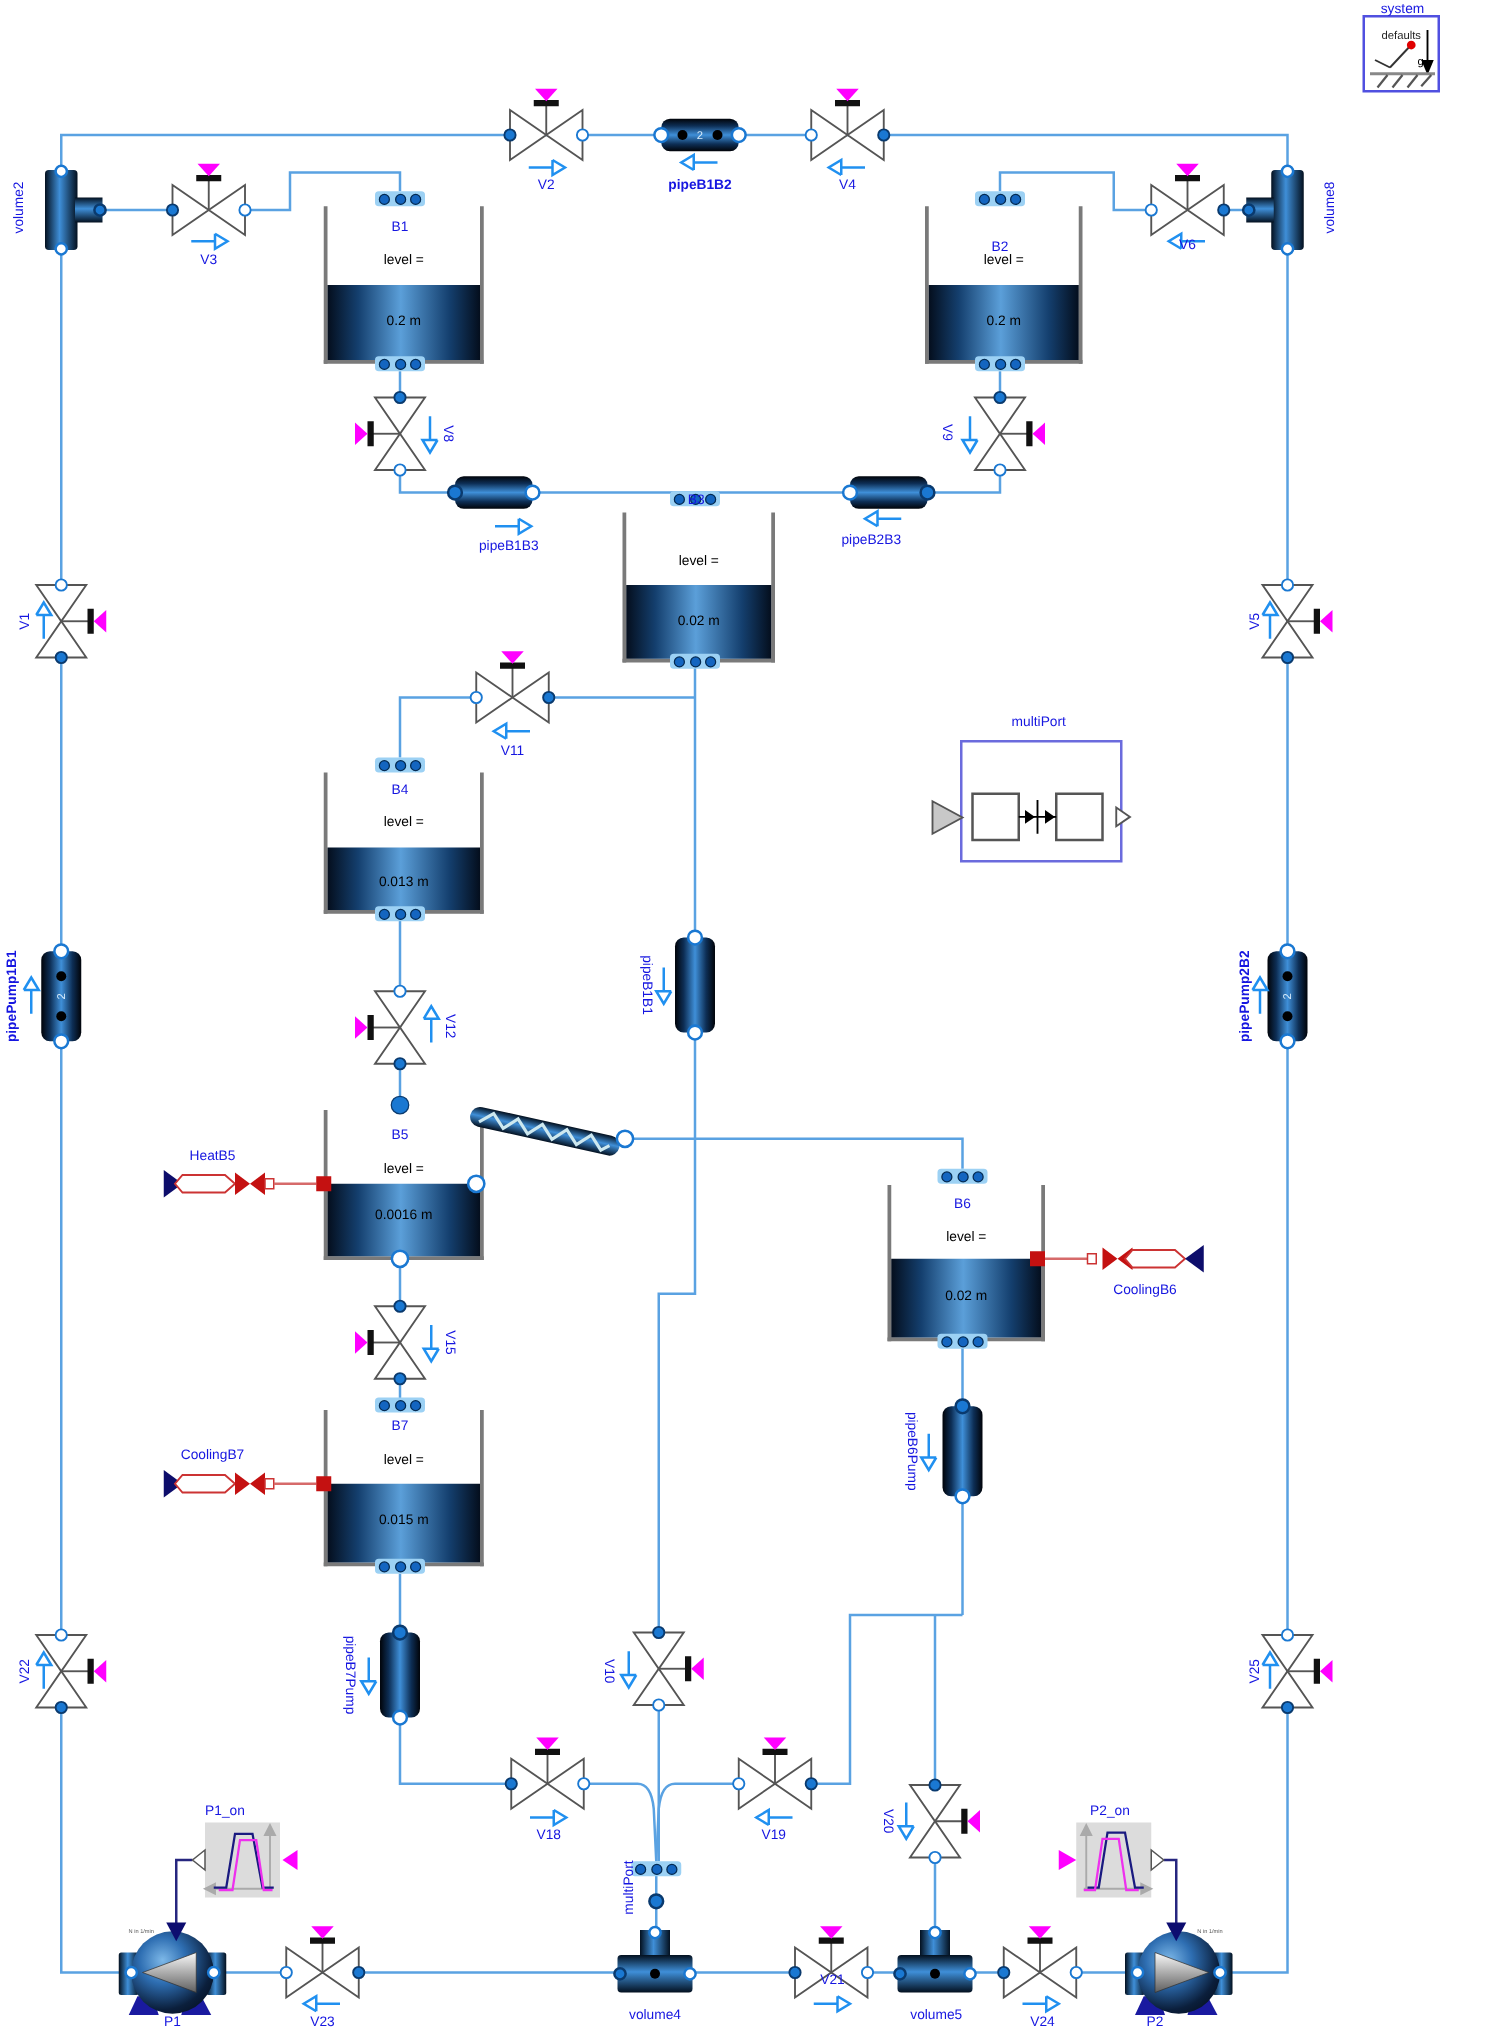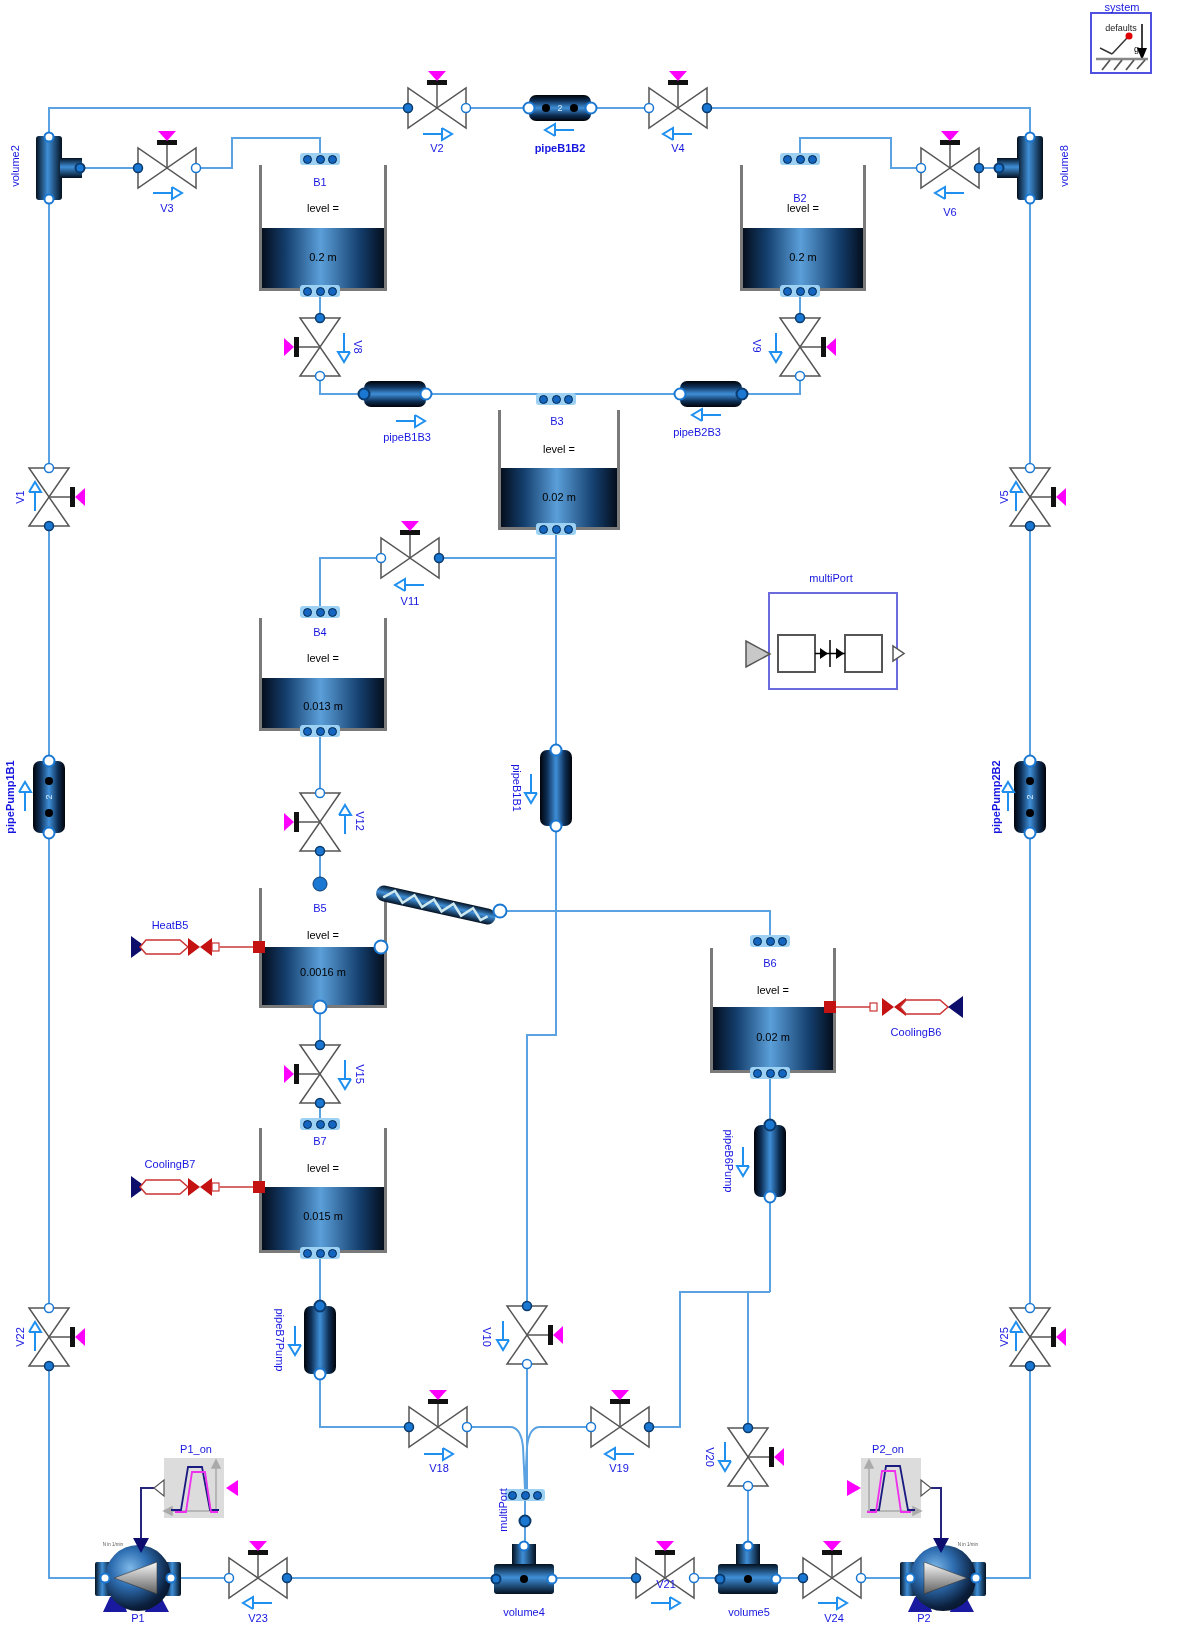--- a/index.html
+++ b/index.html
@@ -158,21 +158,21 @@
     <div class="tval" style="top:89px">0.02 m</div>
   </div>
   <div class="tank" style="left:259px;top:1128px;width:122px;height:122px">
     <div class="liquid" style="height:63px"></div>
     <div class="tlvl" style="top:40px">level =</div>
     <div class="tval" style="top:88px">0.015 m</div>
   </div>
 
   <div class="lbl" style="left:320px;top:182px">B1</div>
   <div class="lbl" style="left:800px;top:198px">B2</div>
-  <div class="lbl" style="left:557px;top:421px">B3</div>
+  <div class="lbl" style="left:557px;top:400px">B3</div>
   <div class="lbl" style="left:320px;top:632px">B4</div>
   <div class="lbl" style="left:320px;top:908px">B5</div>
   <div class="lbl" style="left:770px;top:963px">B6</div>
   <div class="lbl" style="left:320px;top:1141px">B7</div>
 
   <div class="pc" style="left:320px;top:159px">
       <i></i>
       <i></i>
       <i></i>
     </div>
@@ -475,21 +475,21 @@
          <polygon points="73,22 73,40 63,31" fill="#ff00ff"></polygon>
       <polygon points="17,2 57,2 37,31" fill="#fff" stroke="#555" stroke-width="1.5"></polygon>
       <polygon points="17,60 57,60 37,31" fill="#fff" stroke="#555" stroke-width="1.5"></polygon>
       <circle cx="37" cy="2" r="4.5" fill="#ffffff" stroke="#1a78d2" stroke-width="1.5"></circle>
       <circle cx="37" cy="60" r="4.5" fill="#1a78d2" stroke="#0a3a6e" stroke-width="1.5"></circle>
       </svg></div>
 
   <div class="lbl" style="left:437px;top:148px">V2</div>
   <div class="lbl" style="left:678px;top:148px">V4</div>
   <div class="lbl" style="left:167px;top:208px">V3</div>
-  <div class="lbl" style="left:950px;top:212px">V6</div>
+  <div class="lbl" style="left:950px;top:196px">V6</div>
   <div class="lbl r90" style="left:358px;top:347px">V8</div>
   <div class="lbl r90" style="left:757px;top:346px">V9</div>
   <div class="lbl rm90" style="left:20px;top:497px">V1</div>
   <div class="lbl rm90" style="left:1004px;top:497px">V5</div>
   <div class="lbl" style="left:410px;top:601px">V11</div>
   <div class="lbl r90" style="left:360px;top:821px">V12</div>
   <div class="lbl r90" style="left:360px;top:1074px">V15</div>
   <div class="lbl r90" style="left:487px;top:1337px">V10</div>
   <div class="lbl r90" style="left:710px;top:1457px">V20</div>
   <div class="lbl rm90" style="left:20px;top:1337px">V22</div>
@@ -761,21 +761,21 @@
       <line x1="60" y1="8" x2="60" y2="56"></line>
         <polygon points="56,12 60,4 64,12"></polygon>
       <line x1="12" y1="55" x2="62" y2="55"></line>
         <polygon points="16,51 8,55 16,59"></polygon>
     </g>
     <polyline points="15,54 25,54 32,11 46,11 54,54 63,54" stroke="#1a1a80" stroke-width="1.8" fill="none"></polyline>
     <polyline points="19,56 30,56 36,16 49,16 55,56 62,56" stroke="#ee30ee" stroke-width="1.8" fill="none"></polyline>
     <polygon points="8,24 8,40 -2,32" fill="#fff" stroke="#555" stroke-width="1.2"></polygon>
     <polygon points="82,24 82,40 70,32" fill="#ff00ff"></polygon>
   </svg>
-  <div class="lbl" style="left:196px;top:1449px">P1_on</div>
+  <div class="lbl" style="left:180px;top:1449px">P1_on</div>
 
   <svg class="abs" style="left:853px;top:1456px;overflow:visible;z-index:3" width="84" height="64">
     <rect x="8" y="2" width="60" height="60" fill="#dcdcdc"></rect>
     <g stroke="#aaa" stroke-width="1.5" fill="#aaa">
       <line x1="16" y1="8" x2="16" y2="56"></line>
         <polygon points="12,12 16,4 20,12"></polygon>
       <line x1="14" y1="55" x2="64" y2="55"></line>
         <polygon points="60,51 68,55 60,59"></polygon>
     </g>
     <polyline points="17,54 26,54 33,10 47,10 55,54 62,54" stroke="#1a1a80" stroke-width="1.8" fill="none"></polyline>

